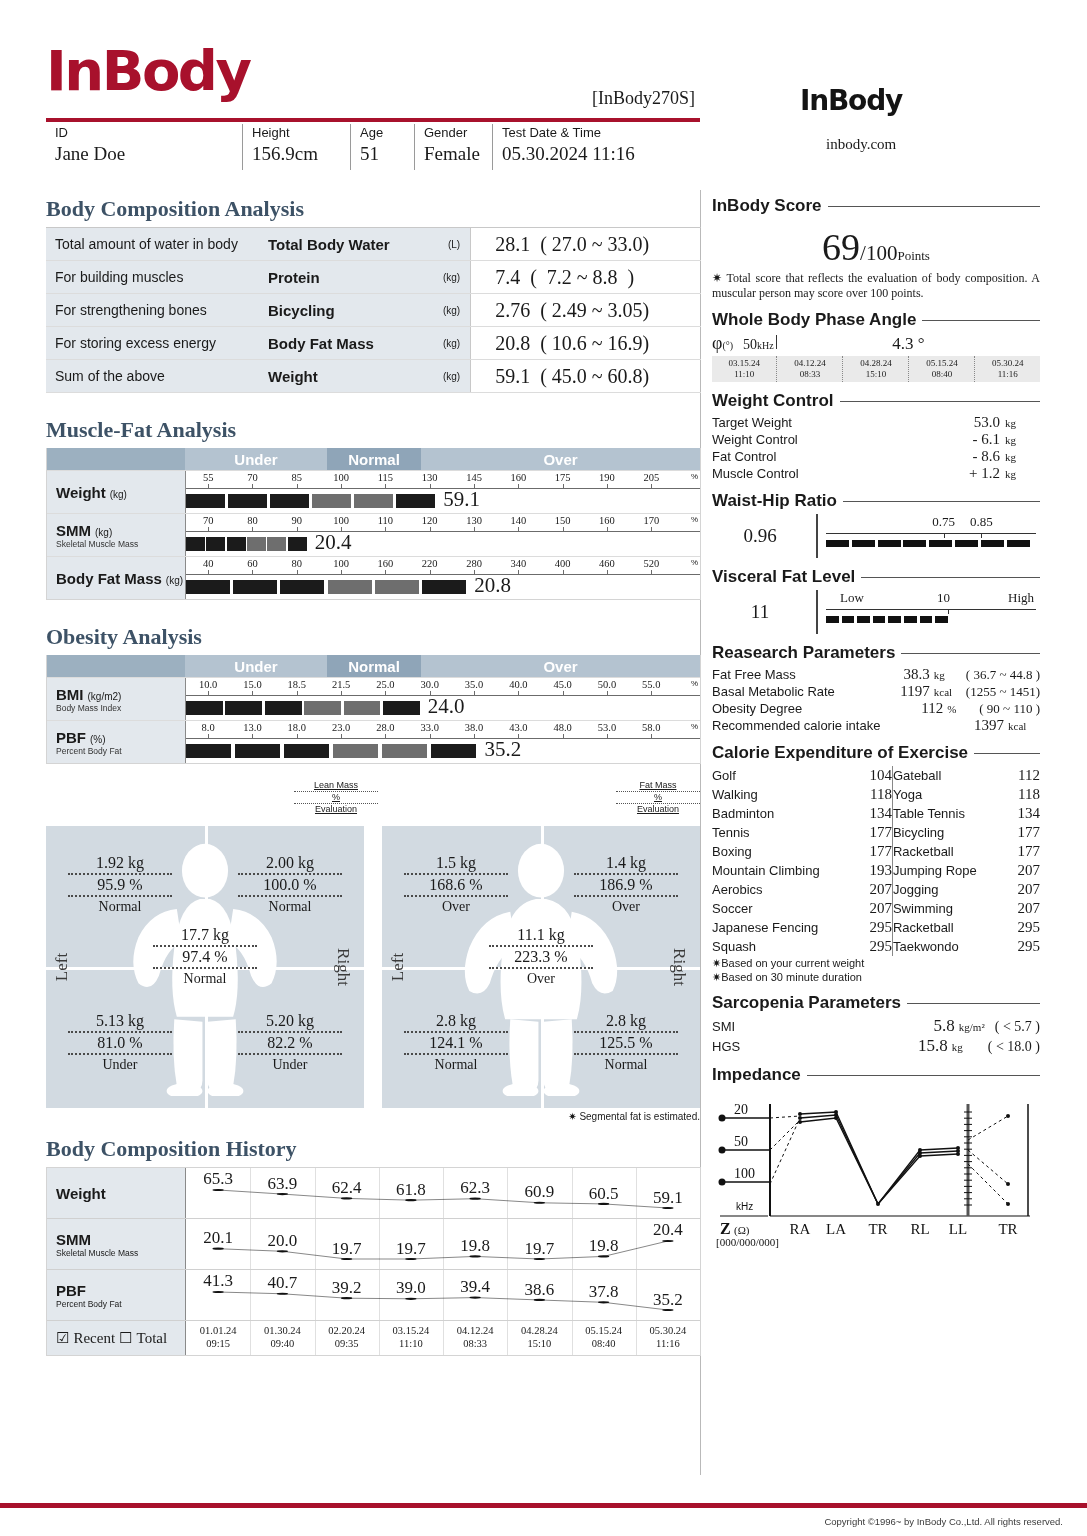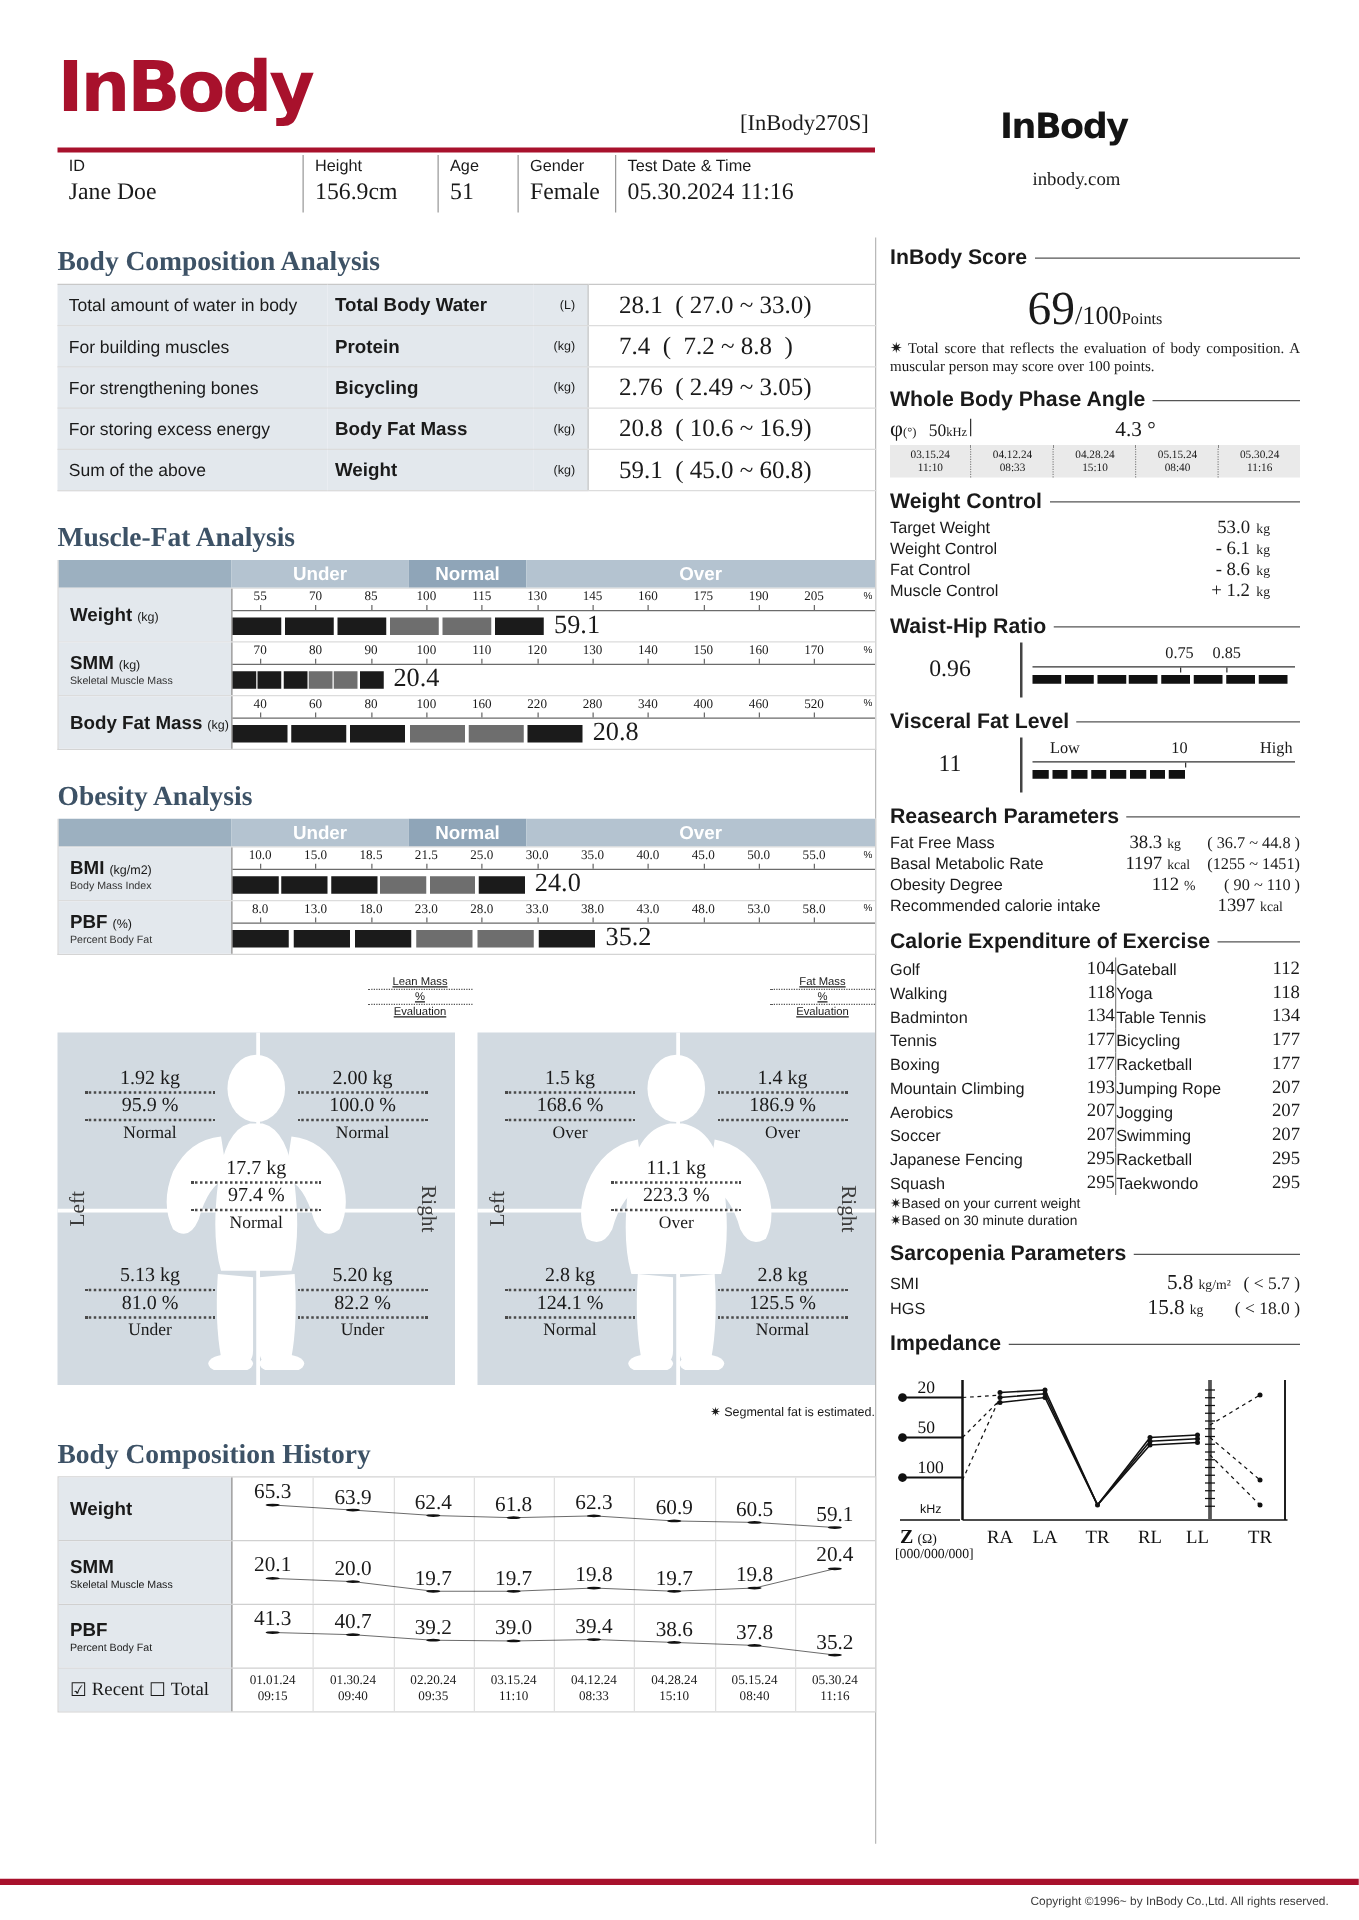--- a/index.html
+++ b/index.html
@@ -116,21 +116,21 @@
     position: absolute; font-family: "Liberation Serif", serif; font-size: 17px;
     color: #3a3a3a;
   }
   .sl-left { left: 2px; top: 50%; transform: translateY(-50%) rotate(-90deg); }
   .sl-right { right: 2px; top: 50%; transform: translateY(-50%) rotate(90deg); }
   .segcell { position: absolute; width: 104px; text-align: center; font-family:Liberation Serif, serif; }
   .segcell .l1 { font-size: 16px; border-bottom: 2px dotted #4a4a4a; padding-bottom: 1px; }
   .segcell .l2 { font-size: 16px; border-bottom: 2px dotted #4a4a4a; padding: 1px 0; }
   .segcell .l3 { font-size: 14px; padding-top: 2px; }
   .bodyfig { position: absolute; left: 50%; transform: translateX(-50%); top: 14px; }
-  .segnote { font-size: 10px; text-align: right; margin-top: 16px; }
+  .segnote { font-size: 10px; text-align: right; margin-top: 3px; }
 
   
   .htable { width: 100%; border: 1px solid #d4d4d4; }
   .hrow { display: flex; height: 51px; border-bottom: 1px solid #d0d0d0; }
   .hrow .hl {
     width: 138px; background: #e3e8ed; padding-left: 9px;
     display: flex; flex-direction: column; justify-content: center;
   }
   .hl .hn { font-size: 15px; font-weight: bold; }
   .hl .hsub { font-size: 8.5px; }

